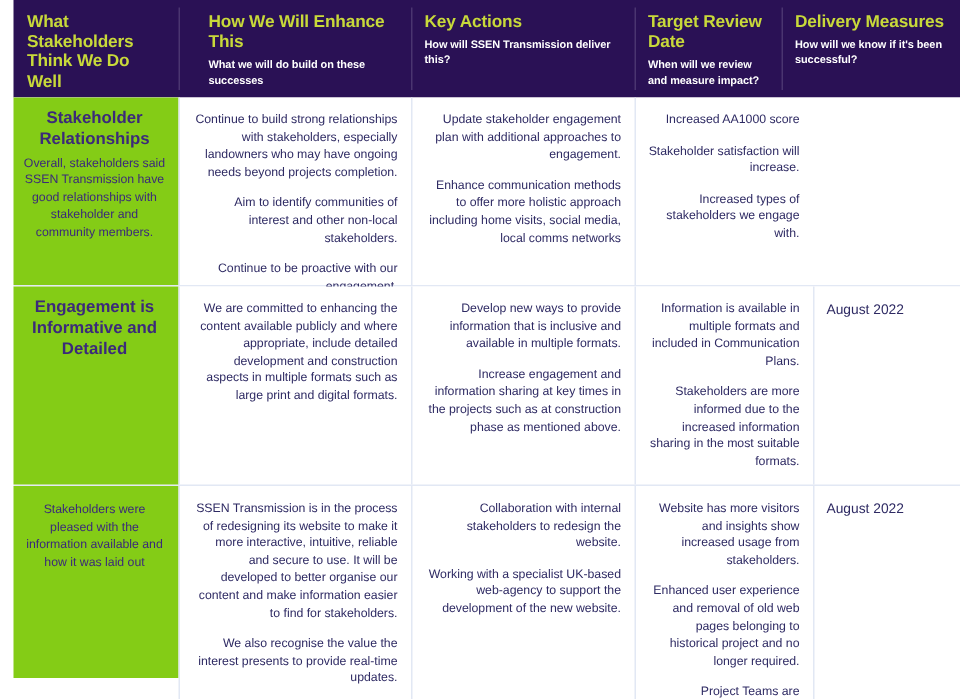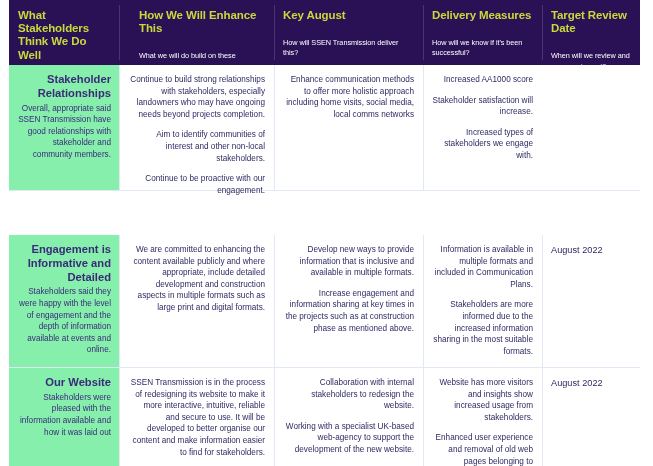--- a/index.html
+++ b/index.html
@@ -51,39 +51,39 @@
   .header-title {
     color: #c8d93a;
     font-size: 11.5px;
     font-weight: bold;
     line-height: 13.2px;
     letter-spacing: -0.1px;
   }
   .header-sub {
     color: #ffffff;
     font-size: 7.3px;
-    font-weight: normal;
+    font-weight: bold;
     line-height: 10.2px;
-    margin-top: 16px;
+    margin-top: 3px;
     letter-spacing: -0.05px;
   }
 
   
   .body-rows { width: 631px; }
 
   .data-row {
     display: flex;
     position: relative;
     border-bottom: 1.2px solid #e2e8f4;
     background: #ffffff;
   }
   .data-row:last-child { border-bottom: none; }
 
   .row-0 { height: 126px; }
-  .row-1 { height: 133px; margin-top: 44px; }
+  .row-1 { height: 133px; }
   .row-2 { height: 142px; }
 
   .cell {
     position: relative;
     flex: 0 0 auto;
     padding: 9px 9px 6px 9px;
   }
   .cell.divided::before {
     content: "";
     position: absolute;
@@ -95,22 +95,22 @@
   }
 
   .c-0 { width: 110px; }
   .c-1 { width: 155px; }
   .c-2 { width: 149px; }
   .c-3 { width: 119px; }
   .c-4 { width: 98px; }
 
   
   .theme-cell {
-    background: #86efac;
-    text-align: right;
+    background: #84cc16;
+    text-align: center;
     padding: 8px 8px 10px 6px;
   }
   .row-2 .theme-cell { margin-bottom: 14px; }
 
   .theme-title {
     color: #3b2a7a;
     font-size: 11.2px;
     font-weight: bold;
     line-height: 13.8px;
   }
@@ -145,79 +145,78 @@
   <div class="header-row">
     <div class="header-cell hc-0">
       <div class="header-title">What Stakeholders Think We Do Well</div>
       <div class="header-sub">What was the positive feedback from the survey?</div>
     </div>
     <div class="header-cell hc-1">
       <div class="header-title">How We  Will Enhance This</div>
       <div class="header-sub">What  we will do build on these successes</div>
     </div>
     <div class="header-cell hc-2">
-      <div class="header-title">Key August</div>
+      <div class="header-title">Key Actions</div>
       <div class="header-sub">How will SSEN Transmission deliver this?</div>
+    </div>
+    <div class="header-cell hc-4">
+      <div class="header-title">Target Review Date</div>
+      <div class="header-sub">When will we review and measure impact?</div>
     </div>
     <div class="header-cell hc-3">
       <div class="header-title">Delivery Measures</div>
       <div class="header-sub">How will we know if it's been successful?</div>
     </div>
-    <div class="header-cell hc-4">
-      <div class="header-title">Target Review Date</div>
-      <div class="header-sub">When will we review and measure impact?</div>
-    </div>
   </div>
 
   <div class="body-rows">
 
     <div class="data-row row-0">
       <div class="cell c-0 theme-cell">
         <div class="theme-title">Stakeholder Relationships</div>
-        <div class="theme-desc">Overall, appropriate said SSEN Transmission have good relationships with stakeholder and community members.</div>
+        <div class="theme-desc">Overall, stakeholders said SSEN Transmission have good relationships with stakeholder and community members.</div>
       </div>
       <div class="cell c-1 divided body-text">
           <p>Continue to build strong relationships with stakeholders, especially landowners who may have ongoing needs beyond projects completion.</p>
           <p>Aim to identify communities of interest and other non-local stakeholders.</p>
           <p>Continue to be proactive with our engagement.</p>
         </div>
       <div class="cell c-2 divided body-text">
+          <p>Update stakeholder engagement plan with additional approaches to engagement.</p>
           <p>Enhance communication methods to offer more holistic approach including home visits, social media, local comms networks</p>
         </div>
       <div class="cell c-3 divided body-text">
           <p>Increased AA1000 score</p>
           <p>Stakeholder satisfaction will increase.</p>
           <p>Increased types of stakeholders we engage with.</p>
         </div>
     </div>
 
     <div class="data-row row-1">
       <div class="cell c-0 theme-cell">
         <div class="theme-title">Engagement is Informative and Detailed</div>
-        <div class="theme-desc">Stakeholders said they were happy with the level of engagement and the depth of information available at events and online.</div>
       </div>
       <div class="cell c-1 divided body-text">
           <p>We are committed to enhancing the content available publicly and where appropriate, include detailed development and construction aspects in multiple formats such as large print and digital formats.</p>
         </div>
       <div class="cell c-2 divided body-text">
           <p>Develop new ways to provide information that is inclusive and available in multiple formats.</p>
           <p>Increase engagement and information sharing at key times in the projects such as at construction phase as mentioned above.</p>
         </div>
       <div class="cell c-3 divided body-text">
           <p>Information is available in multiple formats and included in Communication Plans.</p>
           <p>Stakeholders are more informed due to the increased information sharing in the most suitable formats.</p>
         </div>
       <div class="cell c-4 divided">
         <div class="date-text">August 2022</div>
       </div>
     </div>
 
     <div class="data-row row-2">
       <div class="cell c-0 theme-cell">
-        <div class="theme-title">Our Website</div>
         <div class="theme-desc">Stakeholders were pleased with the information available and how it was laid out</div>
       </div>
       <div class="cell c-1 divided body-text">
           <p>SSEN Transmission is in the process of redesigning its website to make it more interactive, intuitive, reliable and secure to use. It will  be developed to better organise our content and make information easier to find for stakeholders.</p>
           <p>We also recognise the value the interest presents to provide real-time updates.</p>
         </div>
       <div class="cell c-2 divided body-text">
           <p>Collaboration with internal stakeholders to redesign the website.</p>
           <p>Working with a specialist UK-based web-agency to support the development of the new website.</p>
         </div>

